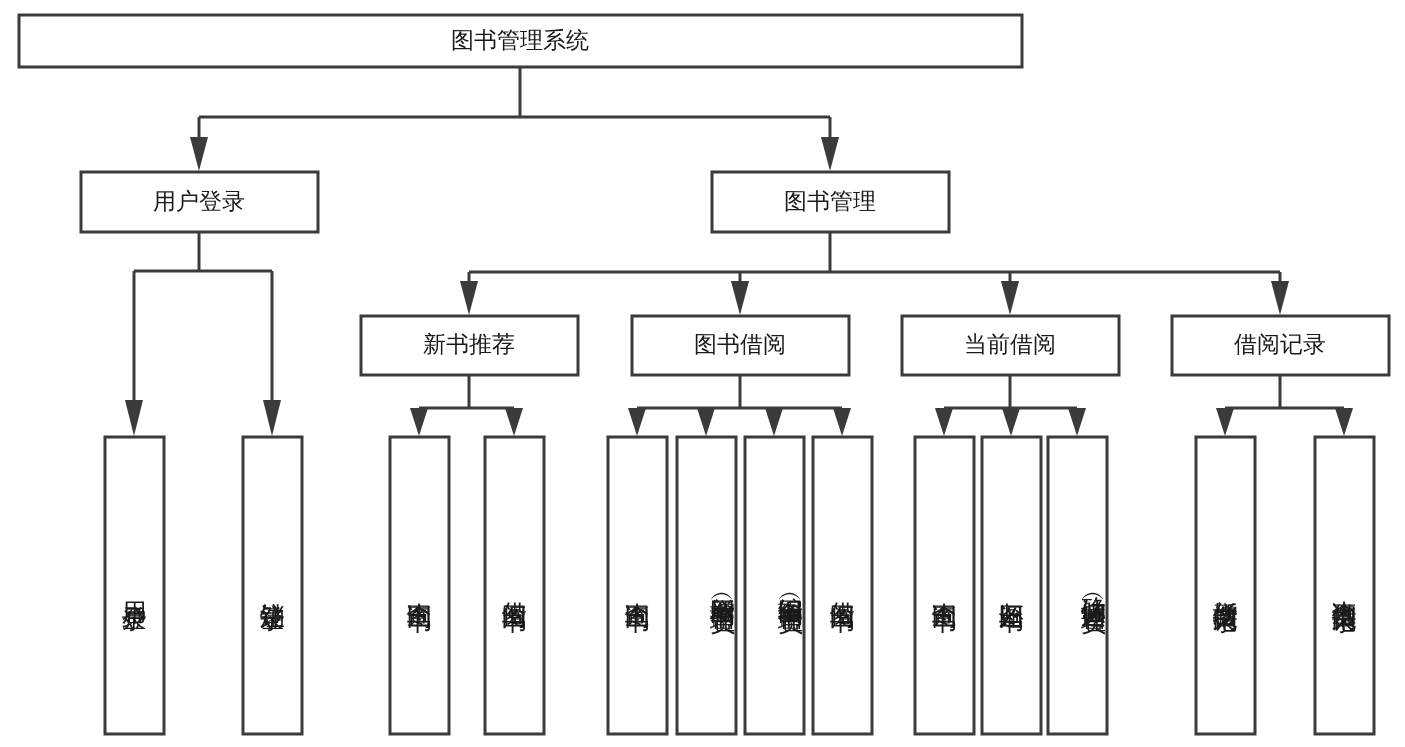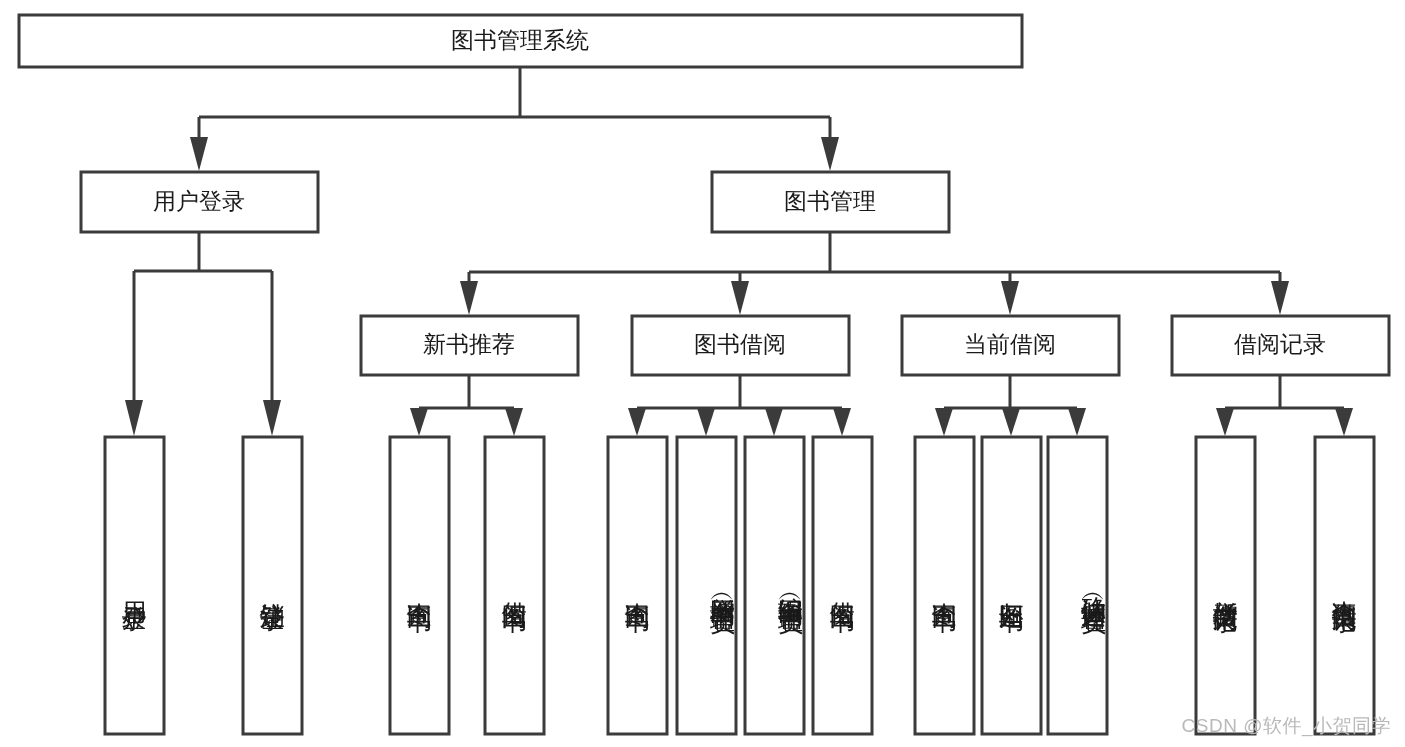--- a/index.html
+++ b/index.html
@@ -195,14 +195,13 @@
   <div class="leaf-label" style="left:745px; top:437px; width:59px; height:297px; align-items:flex-start;">编辑图书（管理员）</div>
   <div class="leaf-label" style="left:813px; top:437px; width:59px; height:297px;">借阅图书</div>
 
   <div class="leaf-label" style="left:915px; top:437px; width:59px; height:297px;">查询图书</div>
   <div class="leaf-label" style="left:982px; top:437px; width:59px; height:297px;">归还图书</div>
   <div class="leaf-label" style="left:1048px; top:437px; width:59px; height:297px; align-items:flex-start;">确认归还（管理员）</div>
 
   <div class="leaf-label" style="left:1196px; top:437px; width:59px; height:297px;">新增借阅记录</div>
   <div class="leaf-label" style="left:1315px; top:437px; width:59px; height:297px;">查询借阅记录</div>
 
-  <div class="watermark">CSDN @软件_小贺同学</div>
 </div>
 
 </body></html>

